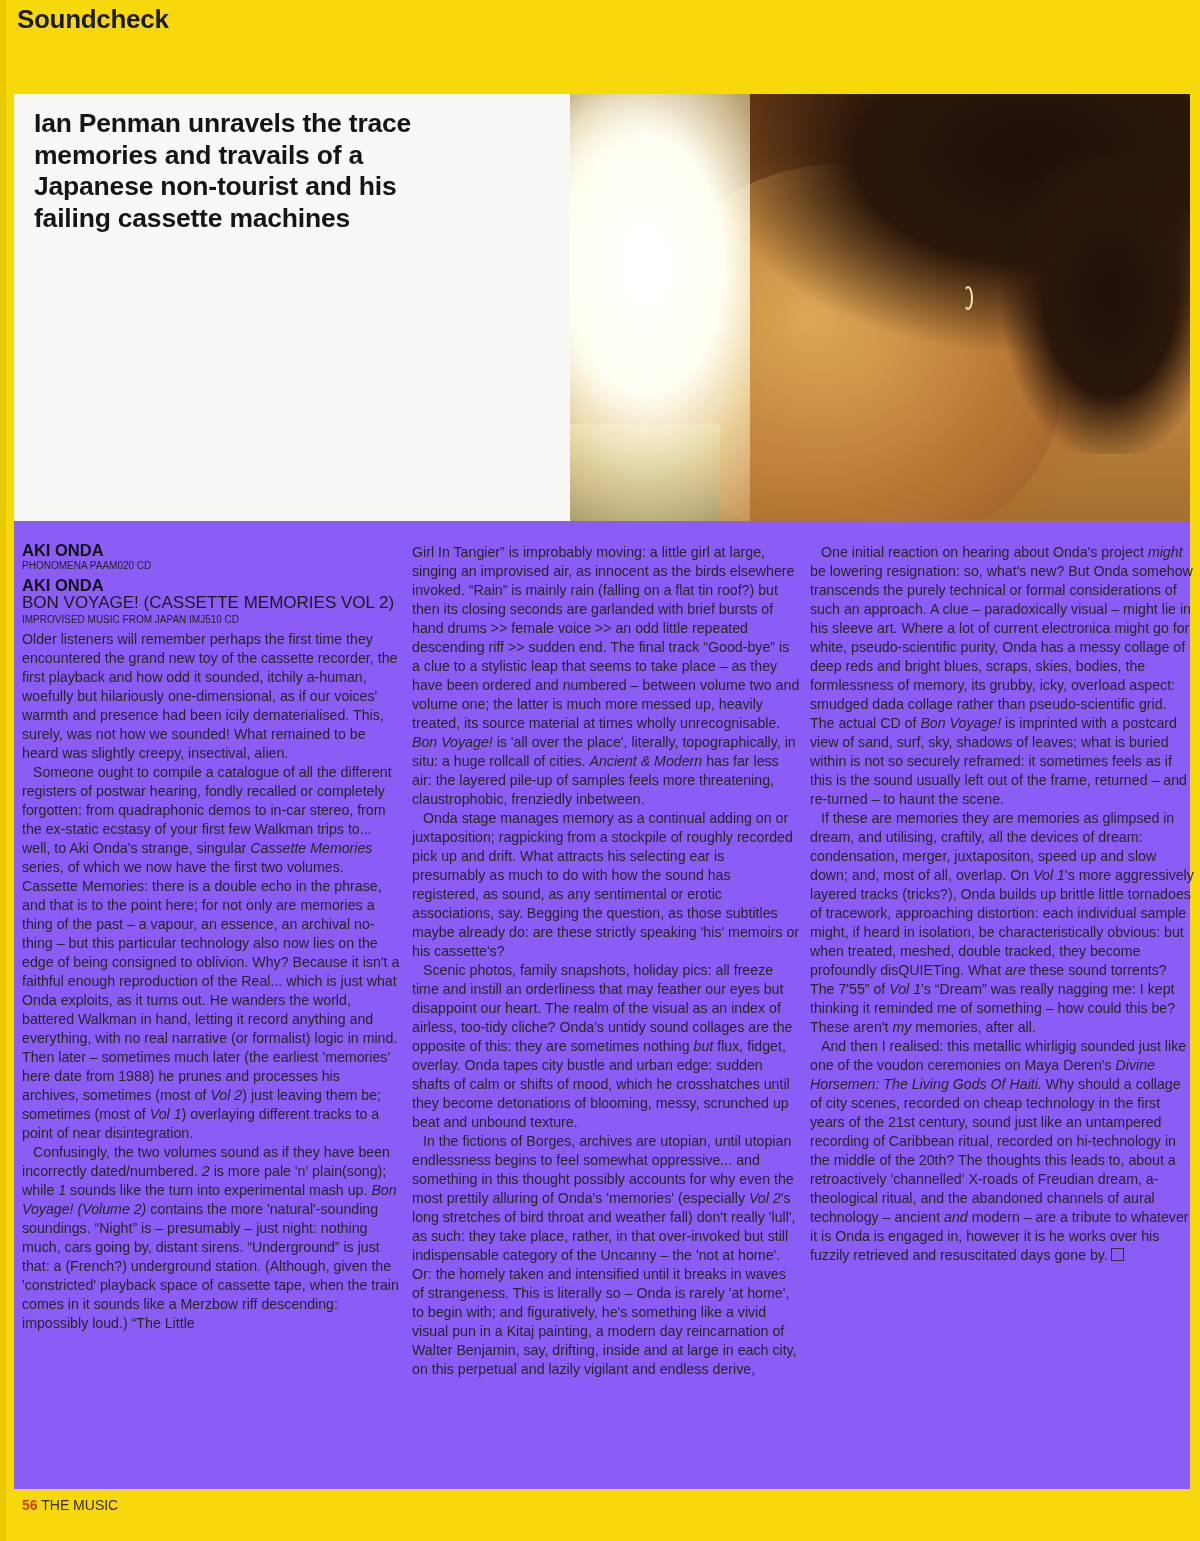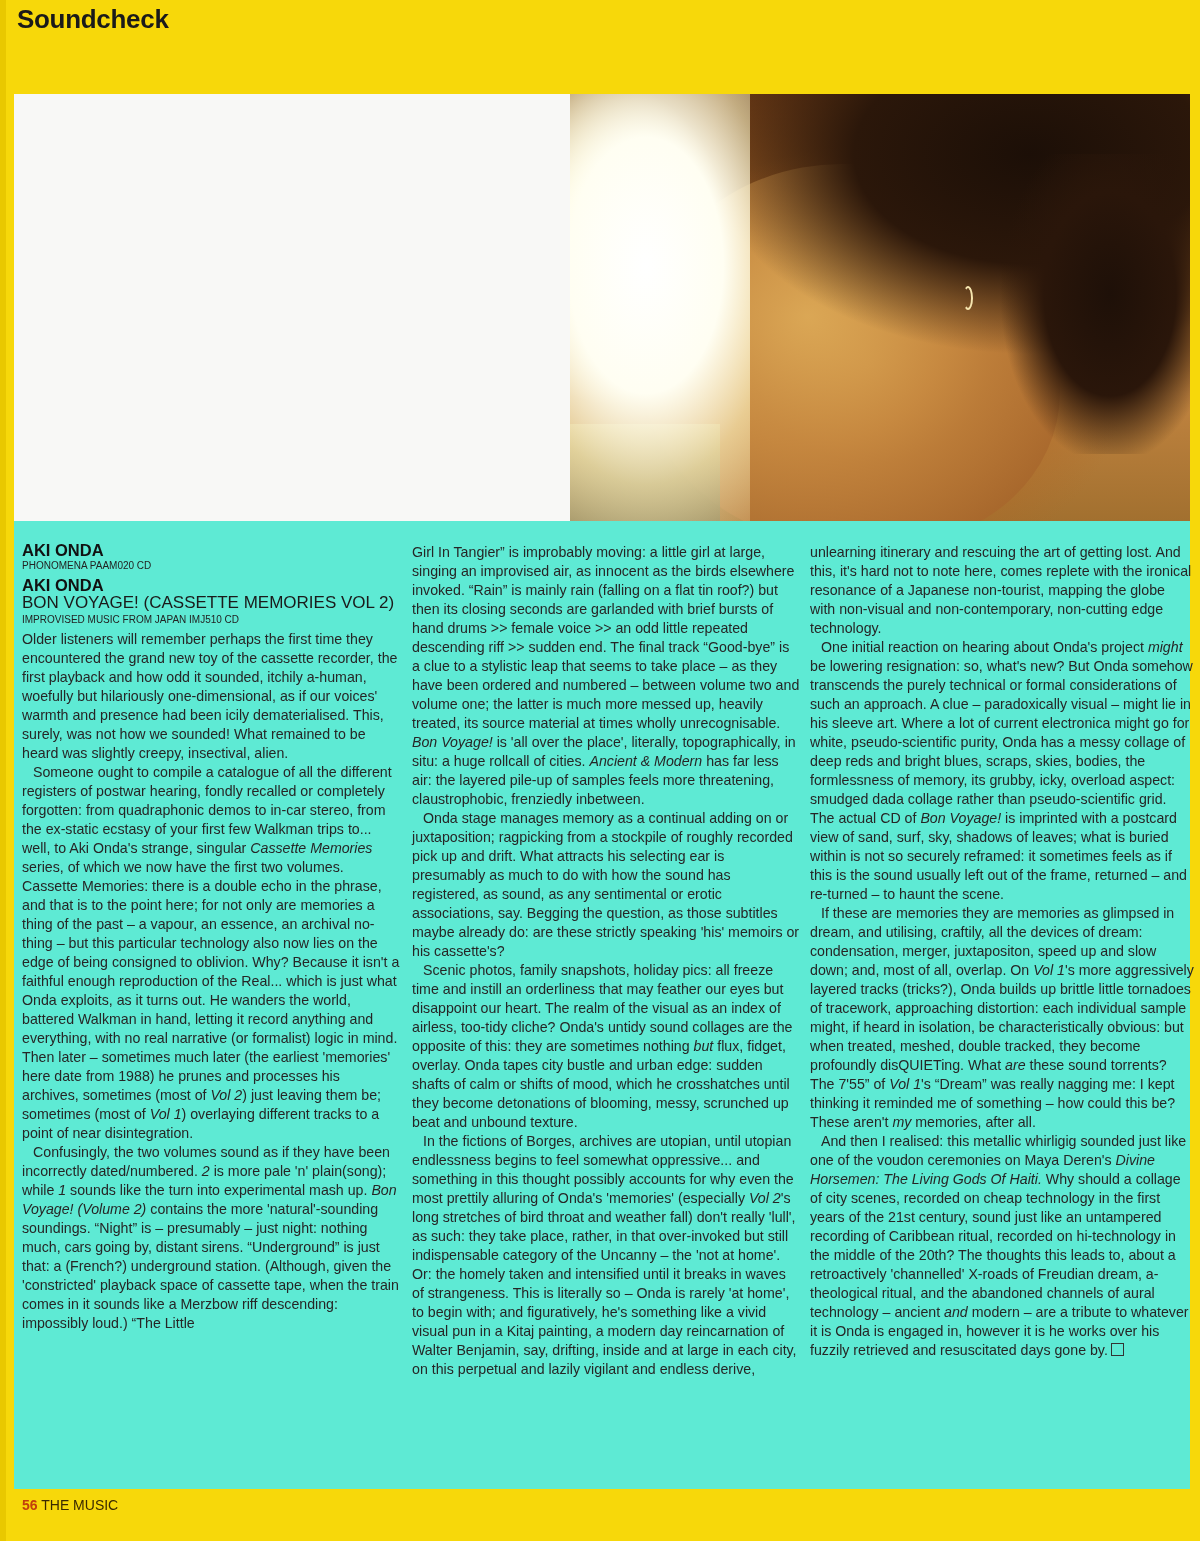--- a/index.html
+++ b/index.html
@@ -59,21 +59,21 @@
   .photo .street {
     position: absolute; left: 0; top: 330px; width: 150px; height: 100px;
     background: linear-gradient(180deg, rgba(210,190,120,0.6), rgba(120,110,70,0.8));
   }
   .photo .earring {
     position: absolute; left: 393px; top: 192px; width: 6px; height: 20px;
     border: 2px solid #f6e6b0; border-radius: 50%; border-left-color: transparent;
   }
   .body-panel {
     position: absolute; left: 14px; top: 521px; width: 1176px; height: 968px;
-    background: #5eead4;
+    background: #8b5cf6;
   }
   .col {
     position: absolute; top: 20px;
     font-size: 14.2px; line-height: 19px; color: #262626;
   }
   .col1 { left: 8px; width: 378px; }
   .col2 { left: 398px; width: 388px; top: 22px; }
   .col3 { left: 796px; width: 384px; top: 22px; }
   .col p { margin: 0; text-indent: 11px; }
   .col p.first { text-indent: 0; }
@@ -94,20 +94,21 @@
   .footer b { font-weight: bold; color: #c2410c; }
 </style>
 </head>
 <body>
 
 <div class="left-stripe"></div>
 
 <div class="section-title">Soundcheck</div>
 
 <div class="hero">
+  <div class="headline">Ian Penman unravels the trace memories and travails of a Japanese non-tourist and his failing cassette machines</div>
   <div class="photo" aria-label="Close-up profile of Aki Onda, sunlit">
     <div class="face"></div>
     <div class="hair"></div>
     <div class="hair2"></div>
     <div class="street"></div>
     <div class="earring"></div>
     <div class="glow"></div>
   </div>
 </div>
 
@@ -131,21 +132,20 @@
   <div class="col col2">
     <div class="paras">
         <p class="first">Girl In Tangier” is improbably moving: a little girl at large, singing an improvised air, as innocent as the birds elsewhere invoked. “Rain” is mainly rain (falling on a flat tin roof?) but then its closing seconds are garlanded with brief bursts of hand drums &gt;&gt; female voice &gt;&gt; an odd little repeated descending riff &gt;&gt; sudden end. The final track “Good-bye” is a clue to a stylistic leap that seems to take place – as they have been ordered and numbered – between volume two and volume one; the latter is much more messed up, heavily treated, its source material at times wholly unrecognisable. <i>Bon Voyage!</i> is 'all over the place', literally, topographically, in situ: a huge rollcall of cities. <i>Ancient &amp; Modern</i> has far less air: the layered pile-up of samples feels more threatening, claustrophobic, frenziedly inbetween.</p>
         <p>Onda stage manages memory as a continual adding on or juxtaposition; ragpicking from a stockpile of roughly recorded pick up and drift. What attracts his selecting ear is presumably as much to do with how the sound has registered, as sound, as any sentimental or erotic associations, say. Begging the question, as those subtitles maybe already do: are these strictly speaking 'his' memoirs or his cassette's?</p>
         <p>Scenic photos, family snapshots, holiday pics: all freeze time and instill an orderliness that may feather our eyes but disappoint our heart. The realm of the visual as an index of airless, too-tidy cliche? Onda's untidy sound collages are the opposite of this: they are sometimes nothing <i>but</i> flux, fidget, overlay. Onda tapes city bustle and urban edge: sudden shafts of calm or shifts of mood, which he crosshatches until they become detonations of blooming, messy, scrunched up beat and unbound texture.</p>
         <p>In the fictions of Borges, archives are utopian, until utopian endlessness begins to feel somewhat oppressive... and something in this thought possibly accounts for why even the most prettily alluring of Onda's 'memories' (especially <i>Vol 2</i>'s long stretches of bird throat and weather fall) don't really 'lull', as such: they take place, rather, in that over-invoked but still indispensable category of the Uncanny – the 'not at home'. Or: the homely taken and intensified until it breaks in waves of strangeness. This is literally so – Onda is rarely 'at home', to begin with; and figuratively, he's something like a vivid visual pun in a Kitaj painting, a modern day reincarnation of Walter Benjamin, say, drifting, inside and at large in each city, on this perpetual and lazily vigilant and endless derive,</p>
       </div>
   </div>
   <div class="col col3">
     <div class="paras">
-        <p class="first">unlearning itinerary and rescuing the art of getting lost. And this, it's hard not to note here, comes replete with the ironical resonance of a Japanese non-tourist, mapping the globe with non-visual and non-contemporary, non-cutting edge technology.</p>
         <p>One initial reaction on hearing about Onda's project <i>might</i> be lowering resignation: so, what's new? But Onda somehow transcends the purely technical or formal considerations of such an approach. A clue – paradoxically visual – might lie in his sleeve art. Where a lot of current electronica might go for white, pseudo-scientific purity, Onda has a messy collage of deep reds and bright blues, scraps, skies, bodies, the formlessness of memory, its grubby, icky, overload aspect: smudged dada collage rather than pseudo-scientific grid. The actual CD of <i>Bon Voyage!</i> is imprinted with a postcard view of sand, surf, sky, shadows of leaves; what is buried within is not so securely reframed: it sometimes feels as if this is the sound usually left out of the frame, returned – and re-turned – to haunt the scene.</p>
         <p>If these are memories they are memories as glimpsed in dream, and utilising, craftily, all the devices of dream: condensation, merger, juxtapositon, speed up and slow down; and, most of all, overlap. On <i>Vol 1</i>'s more aggressively layered tracks (tricks?), Onda builds up brittle little tornadoes of tracework, approaching distortion: each individual sample might, if heard in isolation, be characteristically obvious: but when treated, meshed, double tracked, they become profoundly disQUIETing. What <i>are</i> these sound torrents?  The 7'55” of <i>Vol 1</i>'s “Dream” was really nagging me: I kept thinking it reminded me of something – how could this be? These aren't <i>my</i> memories, after all.</p>
         <p>And then I realised: this metallic whirligig sounded just like one of the voudon ceremonies on Maya Deren's <i>Divine Horsemen: The Living Gods Of Haiti.</i> Why should a collage of city scenes, recorded on cheap technology in the first years of the 21st century, sound just like an untampered recording of Caribbean ritual, recorded on hi-technology in the middle of the 20th? The thoughts this leads to, about a retroactively 'channelled' X-roads of Freudian dream, a-theological ritual, and the abandoned channels of aural technology – ancient <i>and</i> modern – are a tribute to whatever it is Onda is engaged in, however it is he works over his fuzzily retrieved and resuscitated days gone by.<span class="end-box"></span></p>
       </div>
   </div>
 </div>
 
 <div class="footer">
   <b>56</b>
   <span>THE MUSIC</span>

